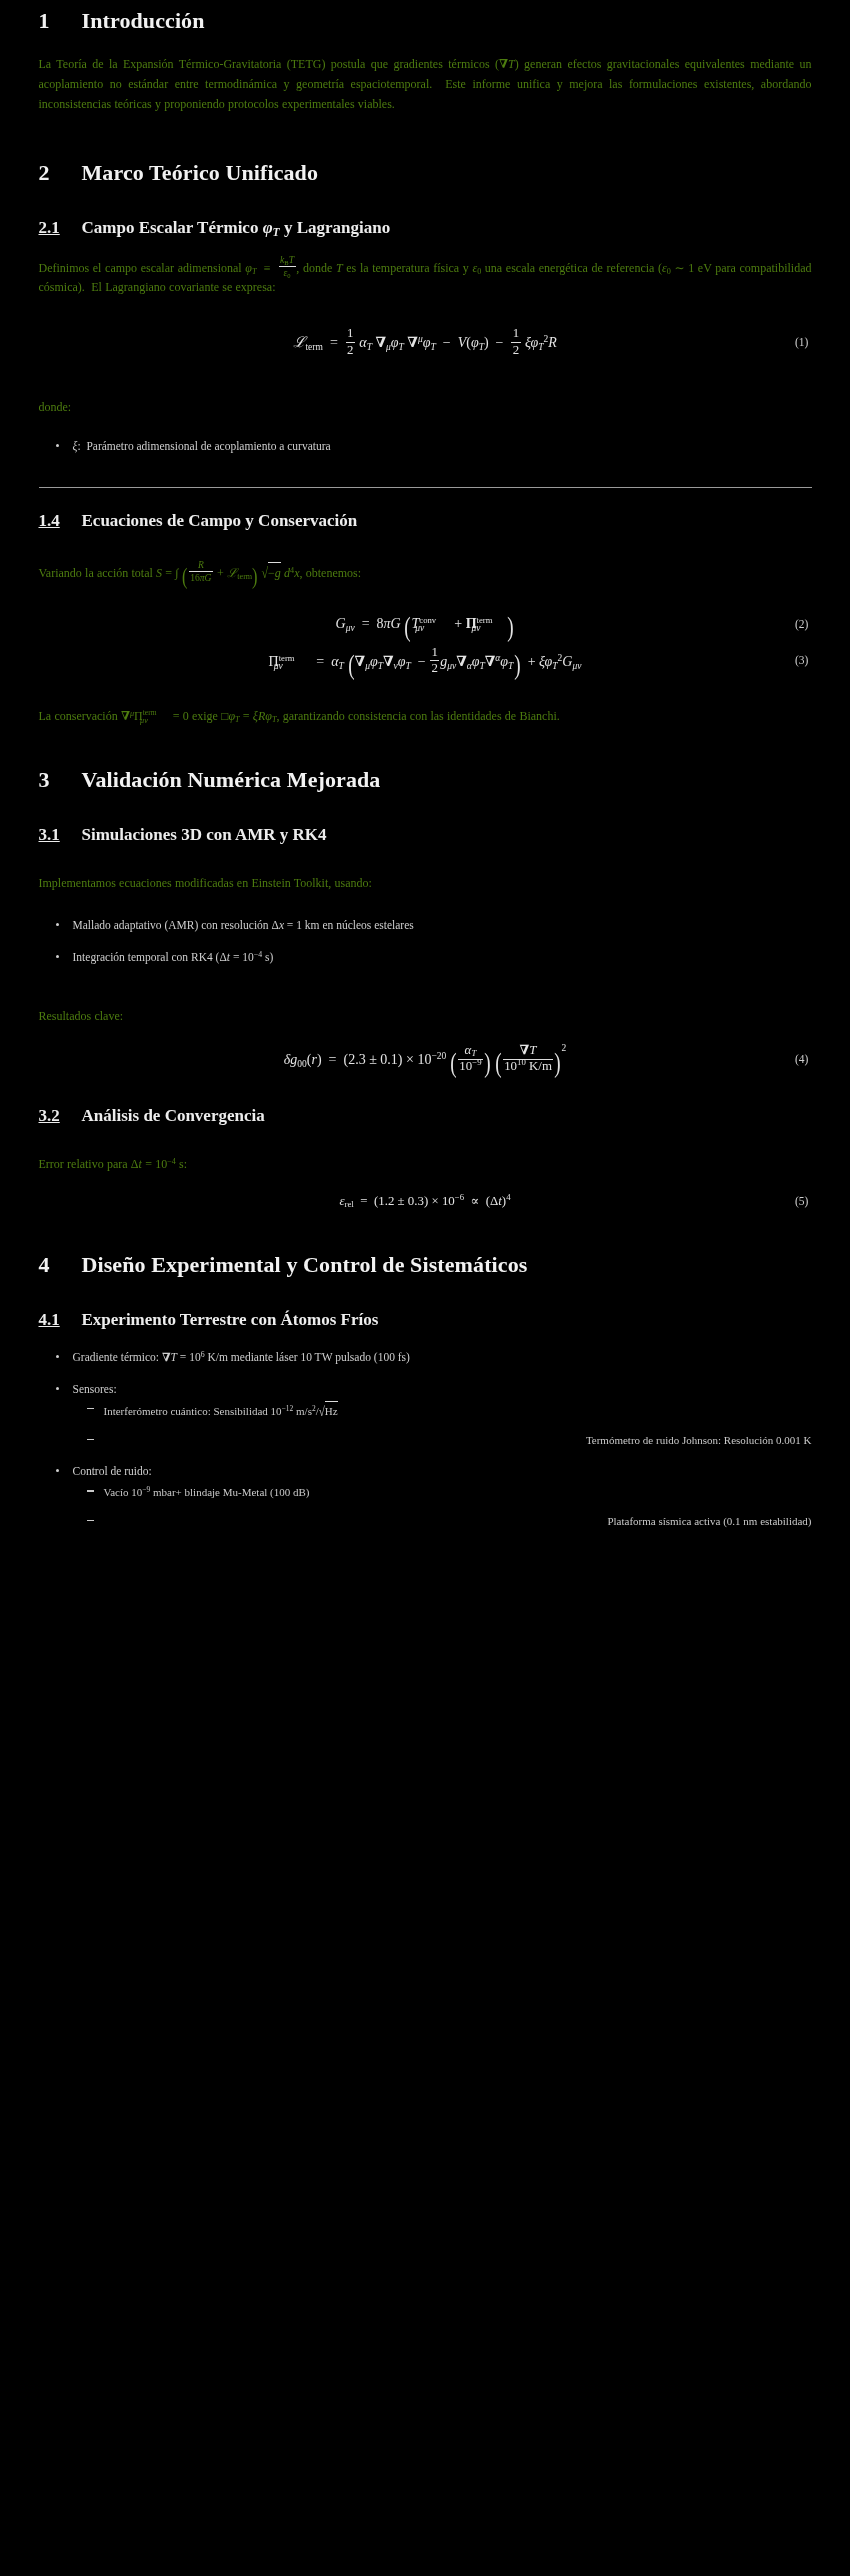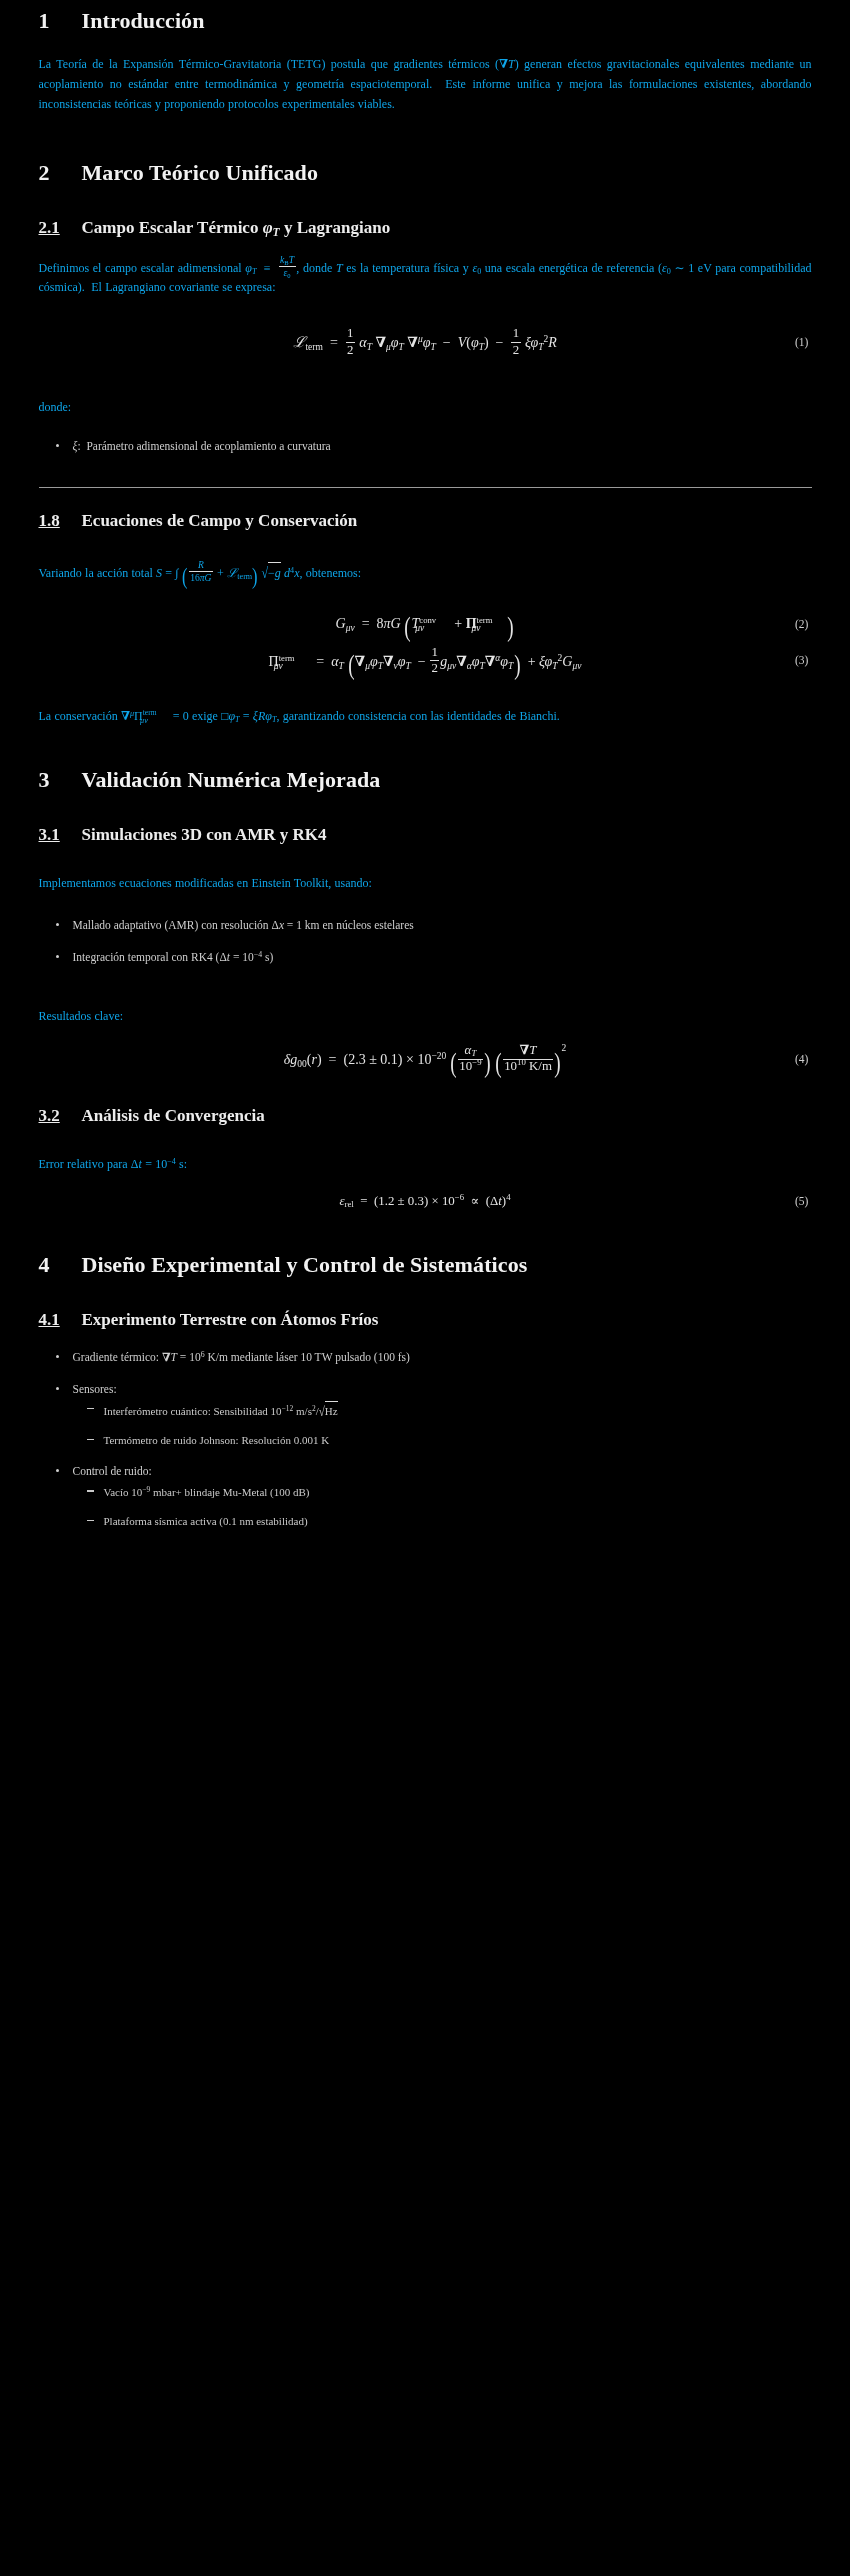--- a/index.html
+++ b/index.html
@@ -43,21 +43,21 @@
   }
   h2.sub .num { width: 43px; flex: 0 0 43px; text-decoration: underline; }
   .gap-after-h1 { height: 21.5px; }
   .gap-after-h2 { height: 17px; }
 
   
   p.body {
     font-size: 12px;
     line-height: 1.66;
     text-align: justify;
-    color: #0ea5e9;
+    color: #4d7c0f;
     margin: 0;
     word-spacing: 0.02em;
   }
   p.body.nojust { text-align: left; margin-top: 12px; }
 
   
   ul.items, ul.subitems {
     list-style: none;
     margin: 0;
     padding: 0;
@@ -80,21 +80,21 @@
     background: #cfcfcf;
   }
   ul.subitems > li {
     position: relative;
     padding-left: 31px;
     font-size: 11px;
     line-height: 1.5;
     color: #cacaca;
     margin-bottom: 13px;
   }
-  ul.subitems > li:last-child { margin-bottom: 0; }
+  ul.subitems > li:last-child { margin-bottom: 0; text-align: right; }
   ul.subitems > li > .dash {
     position: absolute;
     left: 14px;
     top: 0.62em;
     width: 7px; height: 1.2px;
     background: #cacaca;
   }
   .sublist-wrap { margin-top: 3px; }
 
   
@@ -243,21 +243,21 @@
       <span class="bullet"></span>
       <span class="math mi">ξ</span>:&nbsp; Parámetro adimensional de acoplamiento a curvatura
     </li>
   </ul>
 
   <div class="spacer-42"></div>
   <div class="rule"></div>
   <div class="spacer-30"></div>
 
   <h2 class="sub">
-    <span class="num">1.8</span>
+    <span class="num">1.4</span>
     <span>Ecuaciones de Campo y Conservación</span>
   </h2>
   <div class="gap-after-h2"></div>
 
   <p class="body nojust">
     Variando la acción total <span class="math mi">S</span> = ∫
     <span class="bigparen">(</span><span class="frac frac-sm math"><span class="n mi">R</span><span class="d"><span class="mr">16</span><span class="mi">πG</span></span></span><span class="math"> + <span class="mi" style="font-size:1.02em">ℒ</span><sub class="mr">term</sub></span><span class="bigparen">)</span>
     <span class="math"><span class="radical">√</span><span class="overline"><span class="mr">−</span><span class="mi">g</span></span>&nbsp;<span class="mi">d</span><sup class="mr">4</sup><span class="mi">x</span></span>, obtenemos:
   </p>
 

